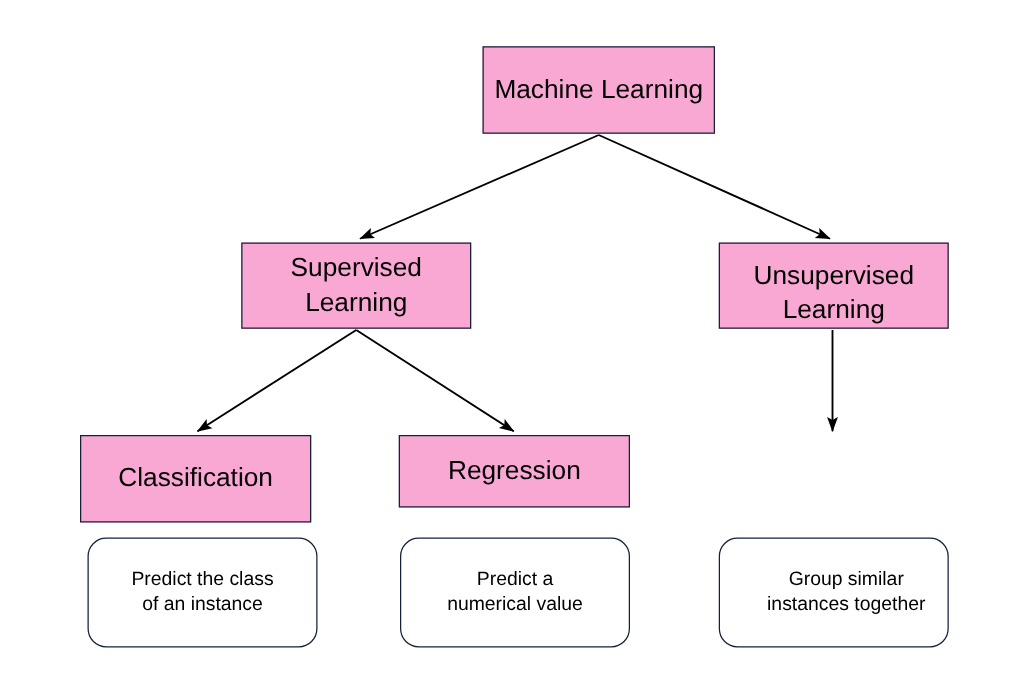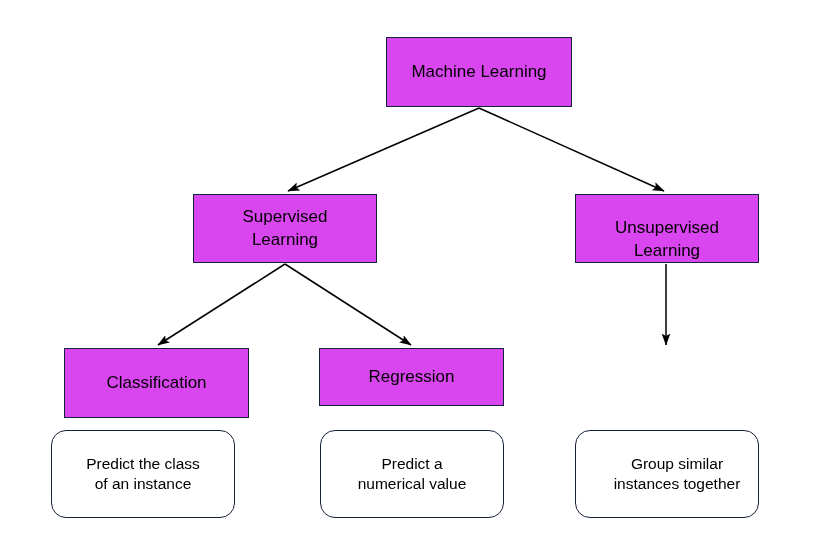--- a/index.html
+++ b/index.html
@@ -28,23 +28,23 @@
     box-sizing: border-box;
     display: flex;
     align-items: center;
     justify-content: center;
     text-align: center;
     line-height: 1.32;
     color: #000000;
     z-index: 2;
   }
   .node-cat {
-    background: #d946ef;
+    background: #f9a8d4;
     border: 1.6px solid #16213a;
-    font-size: 17px;
+    font-size: 21px;
   }
   .node-desc {
     background: #ffffff;
     border: 1.6px solid #16213a;
     border-radius: 15px;
     font-size: 15.5px;
   }
   .node-label {
     display: block;
     white-space: pre-line;
@@ -87,21 +87,21 @@
 
   <div class="node node-cat" style="left: 64px; top: 348px; width: 185px; height: 70px;">
     <span class="node-label">Classification</span>
   </div>
 
   <div class="node node-cat" style="left: 319px; top: 348px; width: 185px; height: 58px;">
     <span class="node-label">Regression</span>
   </div>
 
 
-  <div class="node node-desc" style="left: 51px; top: 430px; width: 184px; height: 88px;">
+  <div class="node node-desc" style="left: 70px; top: 430px; width: 184px; height: 88px;">
     <span class="node-label">Predict the class
 of an instance</span>
   </div>
 
   <div class="node node-desc" style="left: 320px; top: 430px; width: 184px; height: 88px;">
     <span class="node-label">Predict a
 numerical value</span>
   </div>
 
   <div class="node node-desc" style="left: 575px; top: 430px; width: 184px; height: 88px; padding-left: 20px;">

